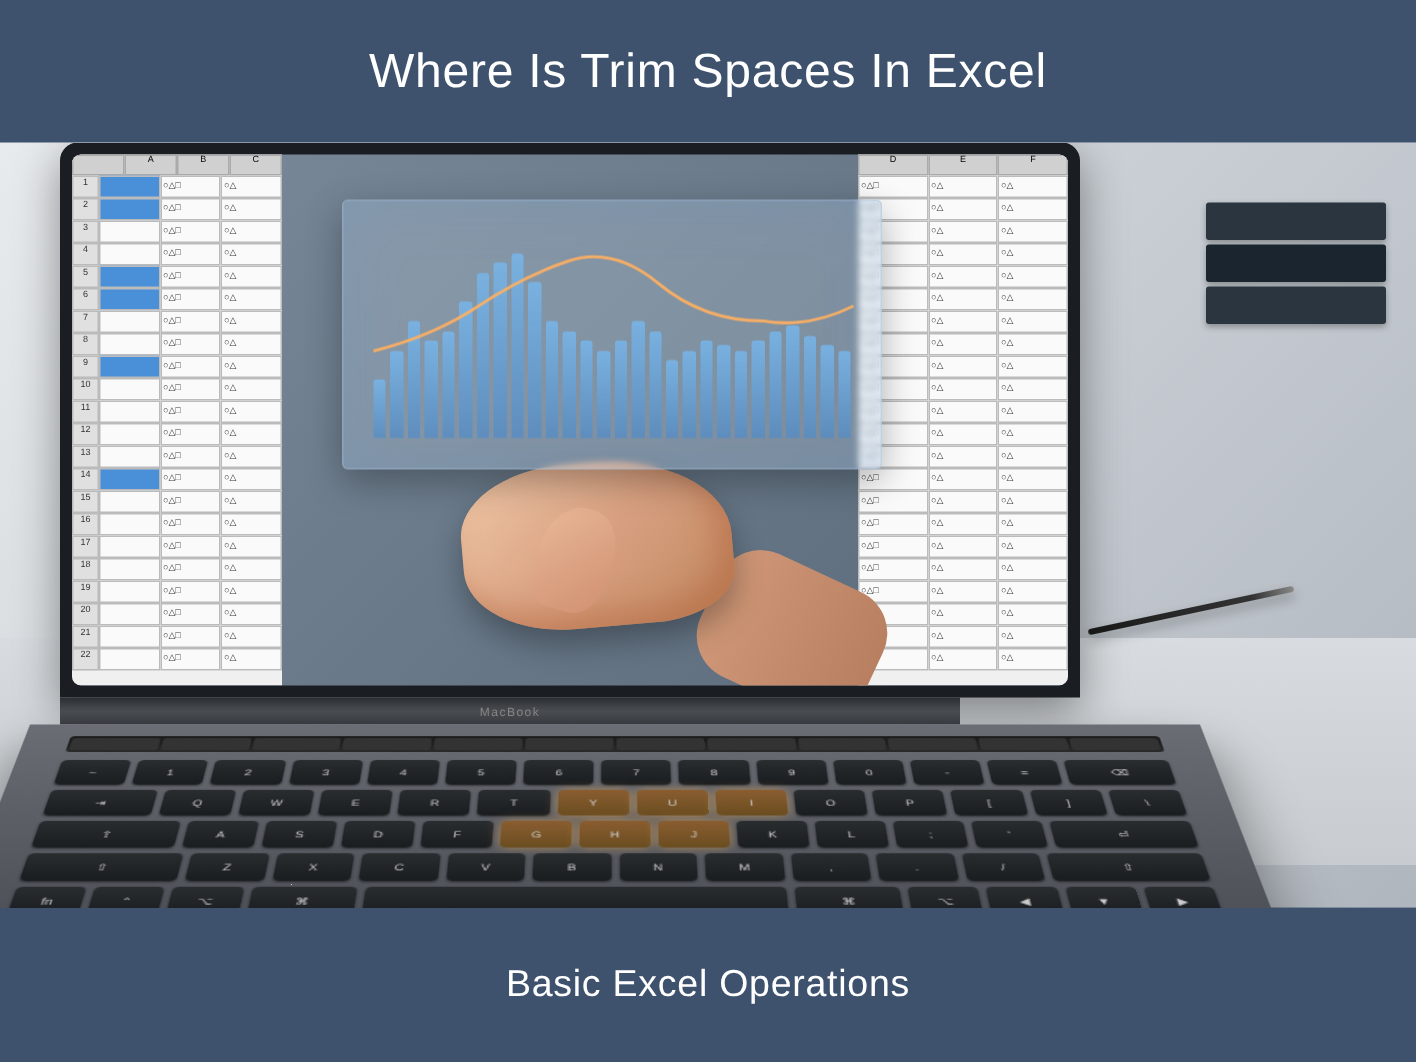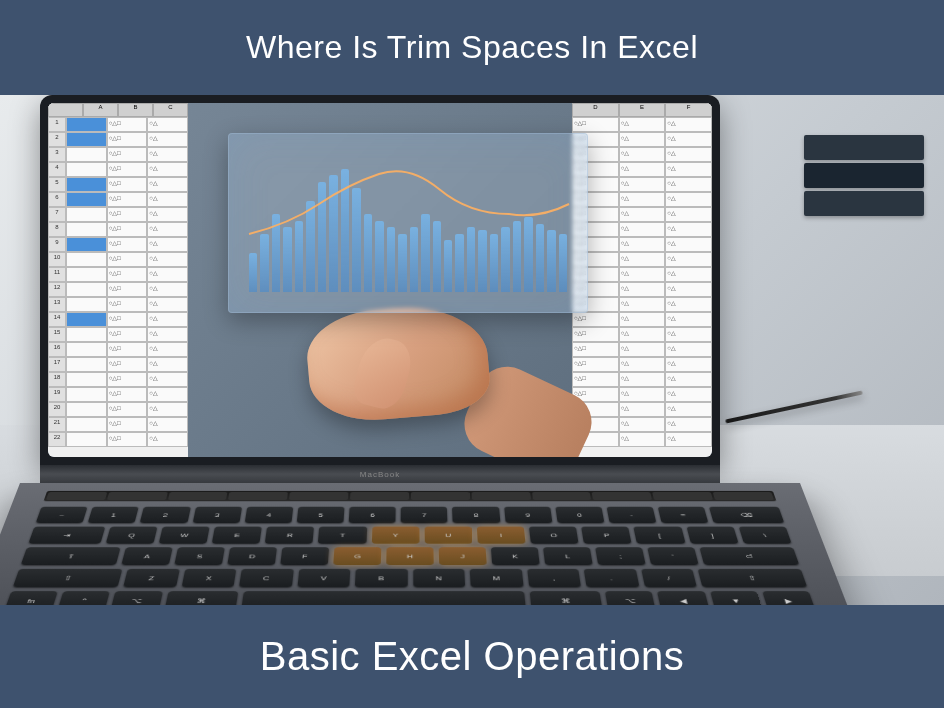--- a/index.html
+++ b/index.html
@@ -38,21 +38,21 @@
       background: #3e526e;
       display: flex;
       align-items: center;
       justify-content: center;
       position: absolute;
       bottom: 0;
       z-index: 10;
     }
     .bottom-banner-text {
       color: #ffffff;
-      font-size: 40px;
+      font-size: 25px;
       font-weight: 400;
       letter-spacing: 0.5px;
       text-align: center;
     }
     .scene {
       position: absolute;
       top: 95px;
       left: 0;
       width: 944px;
       height: 510px;
@@ -227,21 +227,21 @@
       width: 120px;
       height: 90px;
       background: linear-gradient(90deg, #d09878 0%, #b88060 100%);
       border-radius: 30px;
       transform: rotate(25deg);
     }
     .laptop-hinge {
       position: absolute;
       top: 370px;
       left: 0;
-      width: 680px;
+      width: 600px;
       height: 18px;
       background: linear-gradient(180deg, #2a2d32 0%, #4a4d52 50%, #3a3d42 100%);
       display: flex;
       align-items: center;
       justify-content: center;
       font-size: 8px;
       color: #888;
       letter-spacing: 1px;
     }
     .laptop-keyboard {

